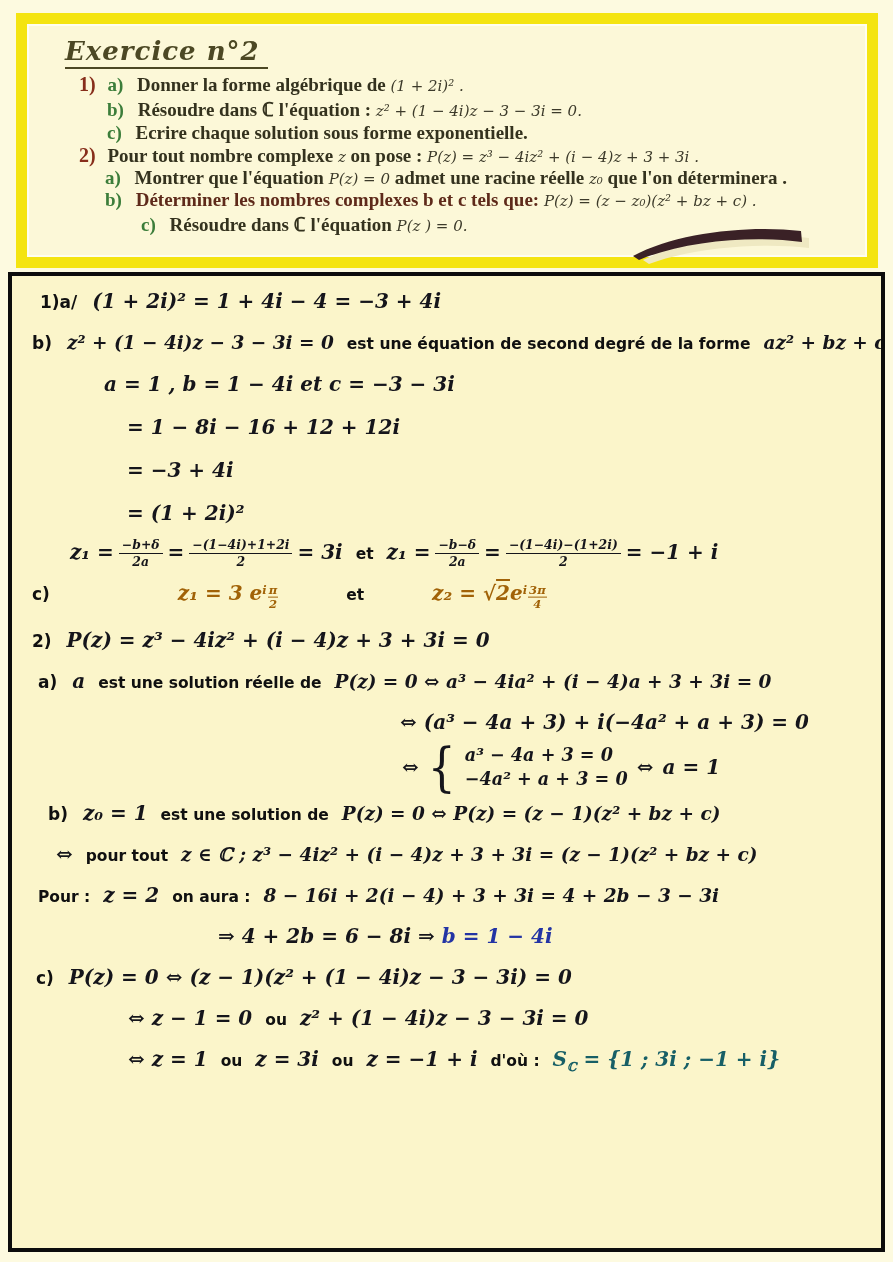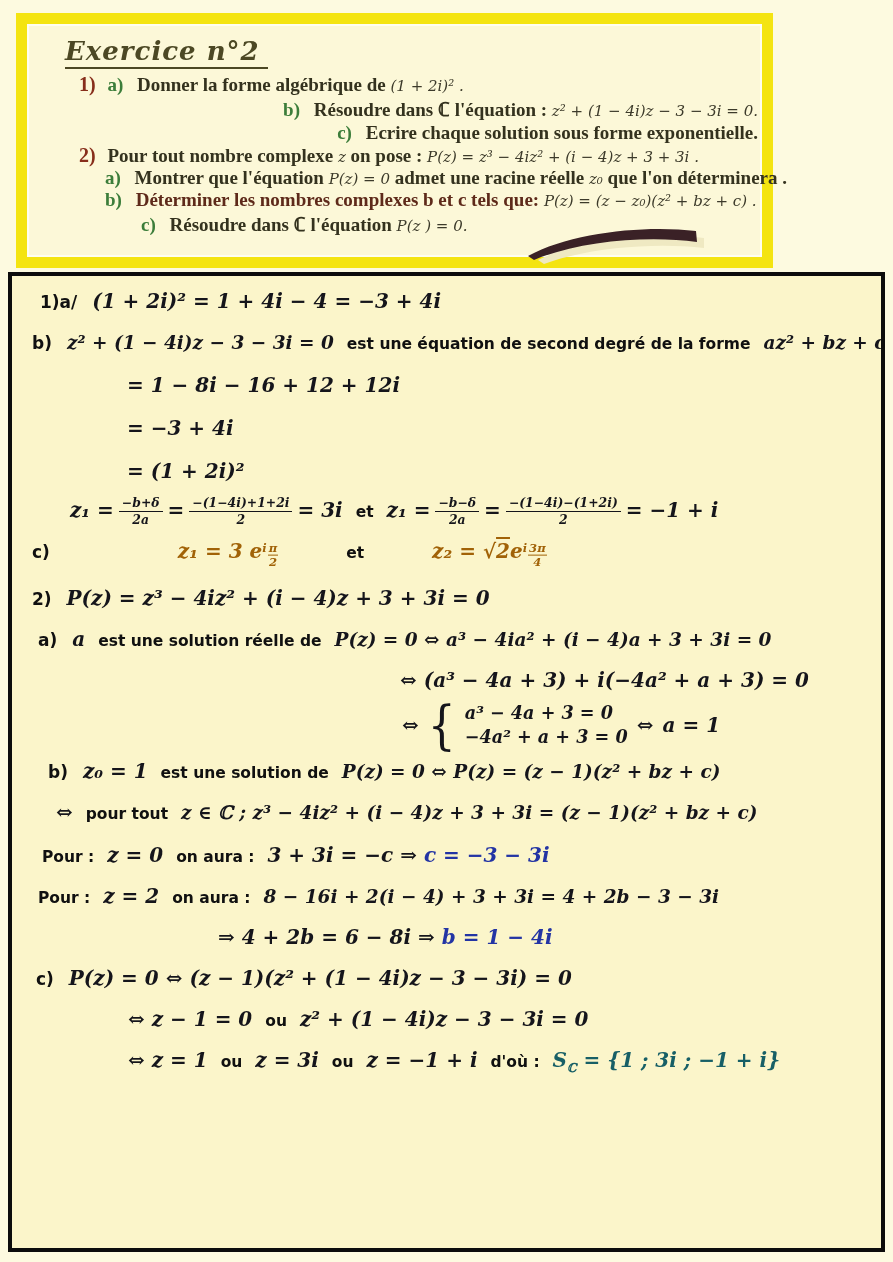--- a/index.html
+++ b/index.html
@@ -6,26 +6,26 @@
   body {
     width:893px; height:1262px;
     background:#fdfae0;
     font-family:"DejaVu Sans", sans-serif;
     overflow:hidden;
   }
   .page { position:relative; width:893px; height:1262px; }
 
   
   .statement-box {
-    position:absolute; left:16px; top:13px; width:757px; height:255px;
+    position:absolute; left:16px; top:13px; width:862px; height:255px;
     box-sizing:border-box;
     background:#fcf8d8;
     border:11px solid #f4e411;
     box-shadow: inset 0 0 0 2px #fffef0;
-    padding:6px 4px 0 0;
+    padding:6px 16px 0 0;
   }
   .st-title-row { margin:6px 0 4px 38px; }
   .st-title {
     display:inline-block;
     font-family:"DejaVu Serif", serif; font-style:italic; font-weight:bold;
     font-size:26px; color:#4c4824;
     border-bottom:2px solid #4c4824; padding:0 8px 1px 0;
     letter-spacing:1px;
   }
   .st-line {
@@ -34,21 +34,21 @@
     margin-top:0; white-space:nowrap;
   }
   .st-num  { color:#872e1b; font-size:20px; margin-right:7px; }
   .st-letter { color:#3c7d3a; margin-right:9px; }
   .st-math {
     font-family:"DejaVu Serif", serif; font-style:italic; font-weight:normal;
     font-size:15px; color:#3c3a2a;
   }
   .st-maroon { color:#5e2a1a; }
   .ind1 { margin-left:52px; }
-  .ind2 { margin-left:80px;text-align:right; }
+  .ind2 { margin-left:80px; }
   .ind2b { margin-left:78px; }
   .ind3 { margin-left:114px; }
   .swoosh { position:absolute; right:52px; bottom:-9px; }
 
   
   .solution-box {
     position:absolute; left:8px; top:272px; width:877px; height:980px;
     box-sizing:border-box;
     background:#fbf5ca;
     border:4px solid #0c0c0c;
@@ -196,20 +196,23 @@
       <span class="math">(1 + 2i)² = 1 + 4i − 4 =  −3 + 4i</span>
     </div>
 
     <div class="line l2">
       <span class="lbl">b)</span>
       <span class="math tight">z² + (1 − 4i)z − 3 − 3i = 0</span>
       <span class="txt">est une équation de second degré de la forme</span>
       <span class="math tight">az² + bz + c = 0</span>
     </div>
 
+    <div class="line l3">
+      <span class="math">a = 1 , b = 1 − 4i et c = −3 − 3i</span>
+    </div>
 
     <div class="line l5">
       <span class="math">= 1 − 8i − 16 + 12 + 12i</span>
     </div>
     <div class="line l6">
       <span class="math">= −3 + 4i</span>
     </div>
     <div class="line l7">
       <span class="math">= (1 + 2i)²</span>
     </div>
@@ -283,27 +286,20 @@
       <span class="txt">est une solution de</span>
       <span class="math tight">P(z) = 0 ⇔ P(z) =  (z − 1)(z² + bz + c)</span>
     </div>
 
     <div class="line l15">
       <span class="math">⇔</span>
       <span class="txt">pour tout</span>
       <span class="math tight">z ∈  ℂ ; z³ − 4iz² + (i − 4)z + 3 + 3i =  (z − 1)(z² + bz + c)</span>
     </div>
 
-    <div class="line l16">
-      <span class="txt">Pour :</span>
-      <span class="math">z = 0</span>
-      <span class="txt">on aura :</span>
-      <span class="math">3 + 3i =  −c  ⇒</span>
-      <span class="math blue">c =  −3 − 3i</span>
-    </div>
 
     <div class="line l17">
       <span class="txt">Pour :</span>
       <span class="math">z = 2</span>
       <span class="txt">on aura :</span>
       <span class="math tight">8 − 16i + 2(i − 4) + 3 + 3i = 4 + 2b − 3 − 3i</span>
     </div>
 
     <div class="line l18">
       <span class="math">⇒ 4 + 2b =  6 − 8i  ⇒</span>

